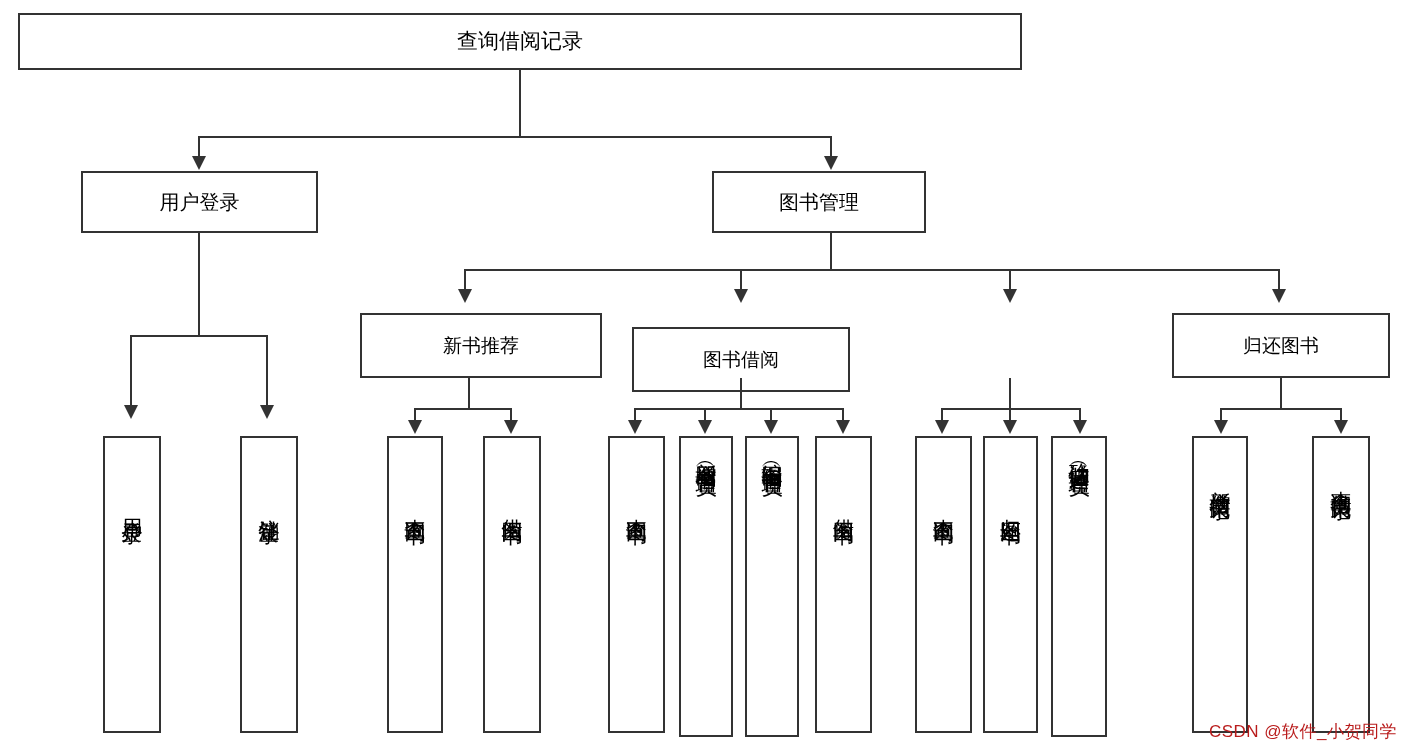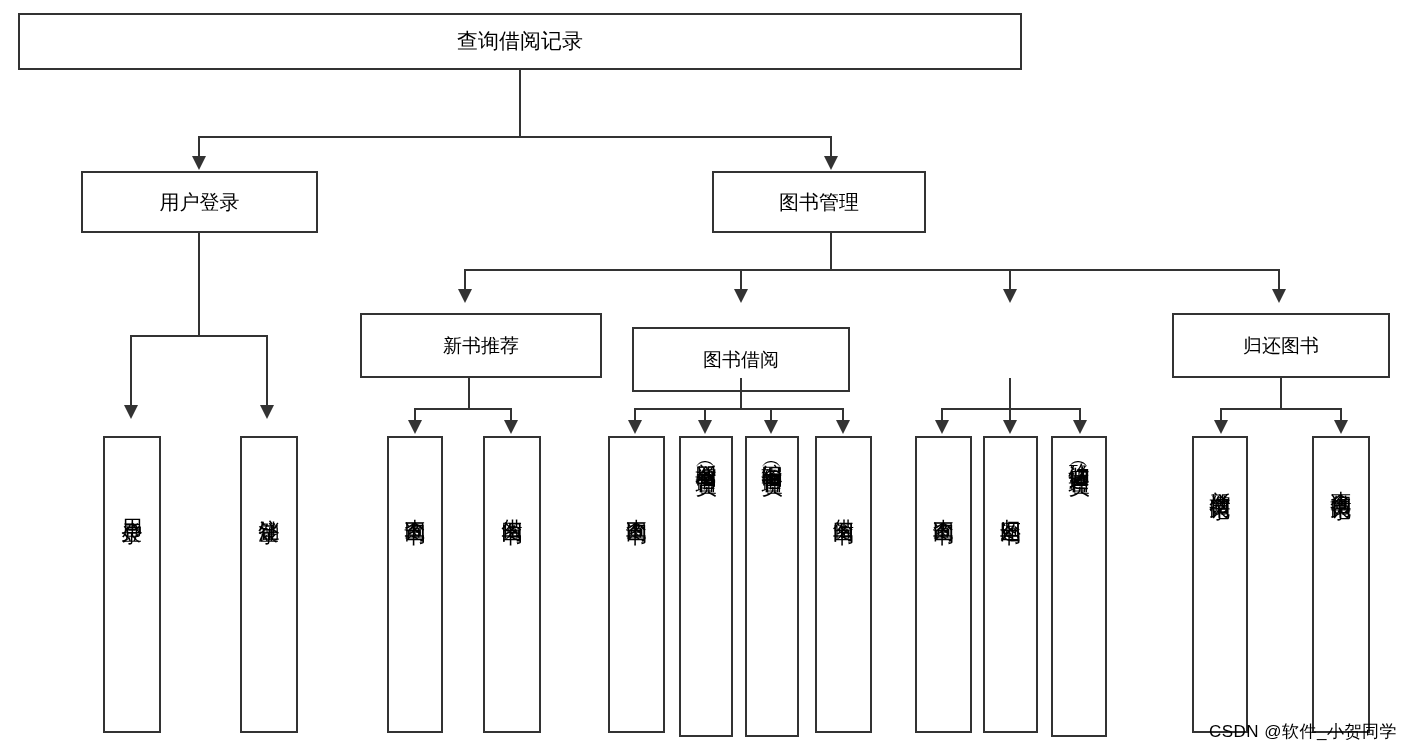--- a/index.html
+++ b/index.html
@@ -69,21 +69,21 @@
     border-right: 7px solid transparent;
     border-top: 14px solid #333333;
   }
 
   
   #watermark {
     position: absolute;
     right: 8px;
     bottom: 4px;
     font-size: 17px;
-    color: #000000;
+    color: #b91c1c;
     white-space: nowrap;
     letter-spacing: 0.5px;
     font-family: "Liberation Sans", "DejaVu Sans", sans-serif;
   }
 </style>
 </head>
 <body>
 
 <div id="canvas">
 

